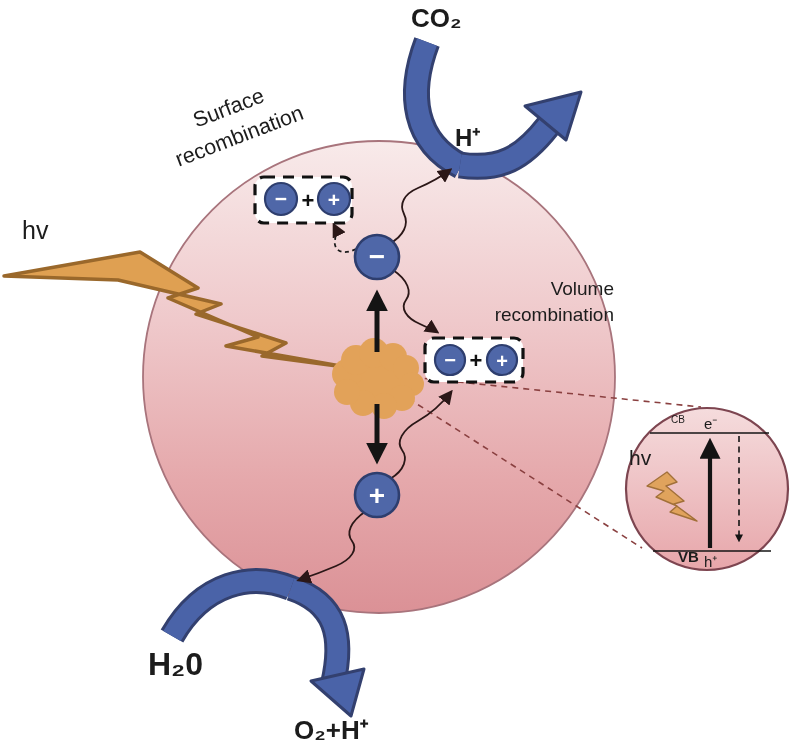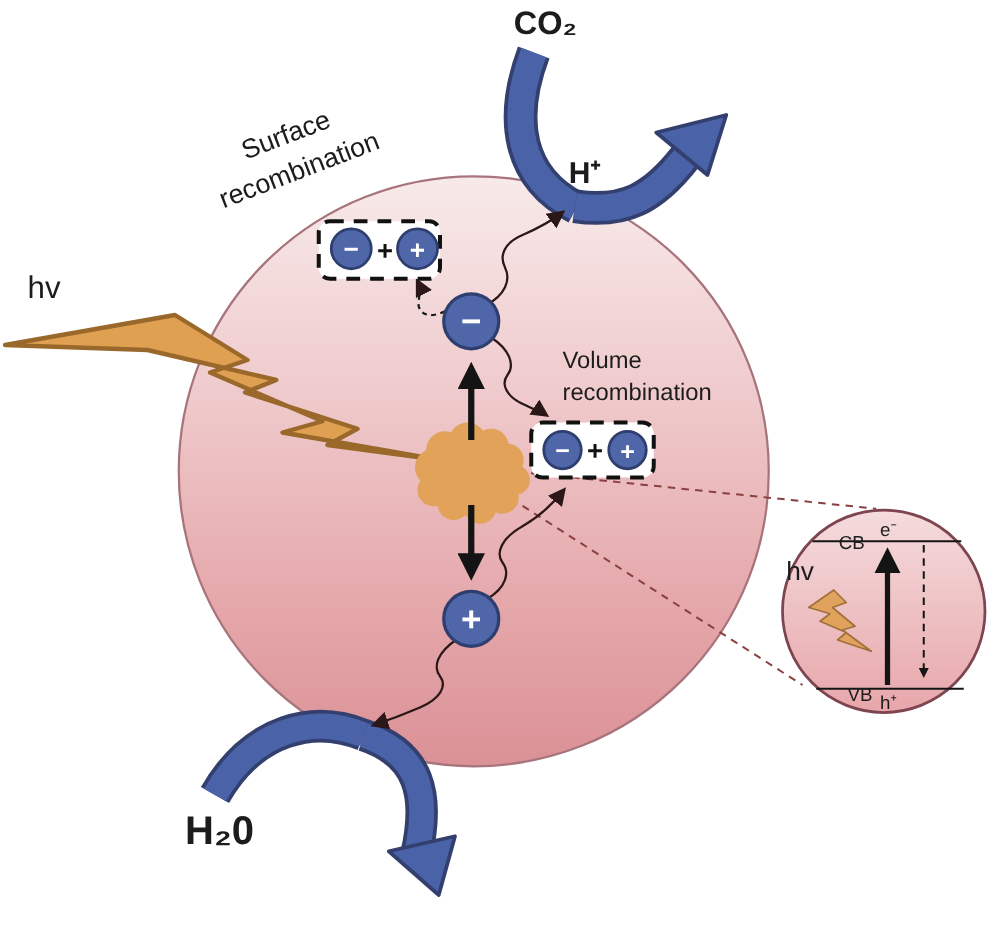--- a/index.html
+++ b/index.html
@@ -12,29 +12,29 @@
   .b{font-weight:bold;}
   .lbl-co2{left:411px;top:3px;font-size:26px;}
   .lbl-hplus{left:455px;top:120px;font-size:24px;}
   .lbl-products{left:545px;top:58px;font-size:25px;letter-spacing:0.5px;}
   .lbl-surface{
     left:112px;top:92px;width:244px;text-align:center;font-size:21.5px;font-weight:500;
     line-height:30px;transform:rotate(-21deg);transform-origin:center center;white-space:normal;
   }
   .lbl-hv{left:22px;top:216px;font-size:25px;font-weight:500;}
   .lbl-volume{
-    left:450px;top:276px;width:164px;text-align:left;font-size:19px;font-weight:500;
+    left:450px;top:276px;width:164px;text-align:right;font-size:19px;font-weight:500;
     line-height:26px;white-space:normal;
   }
   .lbl-h2o{left:148px;top:646px;font-size:32px;}
   .lbl-o2h{left:294px;top:711px;font-size:26px;}
-  .lbl-inset-cb{left:671px;top:414px;font-size:15px;font-weight:500;margin-top:12px;}
+  .lbl-inset-cb{left:671px;top:414px;font-size:10px;font-weight:500;}
   .lbl-inset-e{left:704px;top:413px;font-size:15px;font-weight:500;}
   .lbl-inset-hv{left:629px;top:446px;font-size:21px;font-weight:500;}
-  .lbl-inset-vb{left:678px;top:548px;font-size:15px;font-weight:400;}
+  .lbl-inset-vb{left:678px;top:548px;font-size:15px;font-weight:700;}
   .lbl-inset-h{left:704px;top:551px;font-size:15px;font-weight:500;}
 </style>
 </head>
 <body>
 
 <div id="stage">
 
   <svg id="art" width="800" height="756" viewBox="0 0 800 756">
     <defs>
       <linearGradient id="gBig" x1="0" y1="0" x2="0" y2="1">
@@ -147,20 +147,21 @@
   </div>
 
   <div class="lbl lbl-hv">hv</div>
 
   <div class="lbl lbl-volume">
     <span>Volume</span><br>
     <span>recombination</span>
   </div>
 
   <div class="lbl lbl-h2o b">H₂0</div>
+  <div class="lbl lbl-o2h b">O₂+H⁺</div>
 
   <div class="lbl lbl-inset-cb">CB</div>
   <div class="lbl lbl-inset-e">e⁻</div>
   <div class="lbl lbl-inset-hv">hv</div>
   <div class="lbl lbl-inset-vb">VB</div>
   <div class="lbl lbl-inset-h">h⁺</div>
 
 </div>
 
 </body></html>

